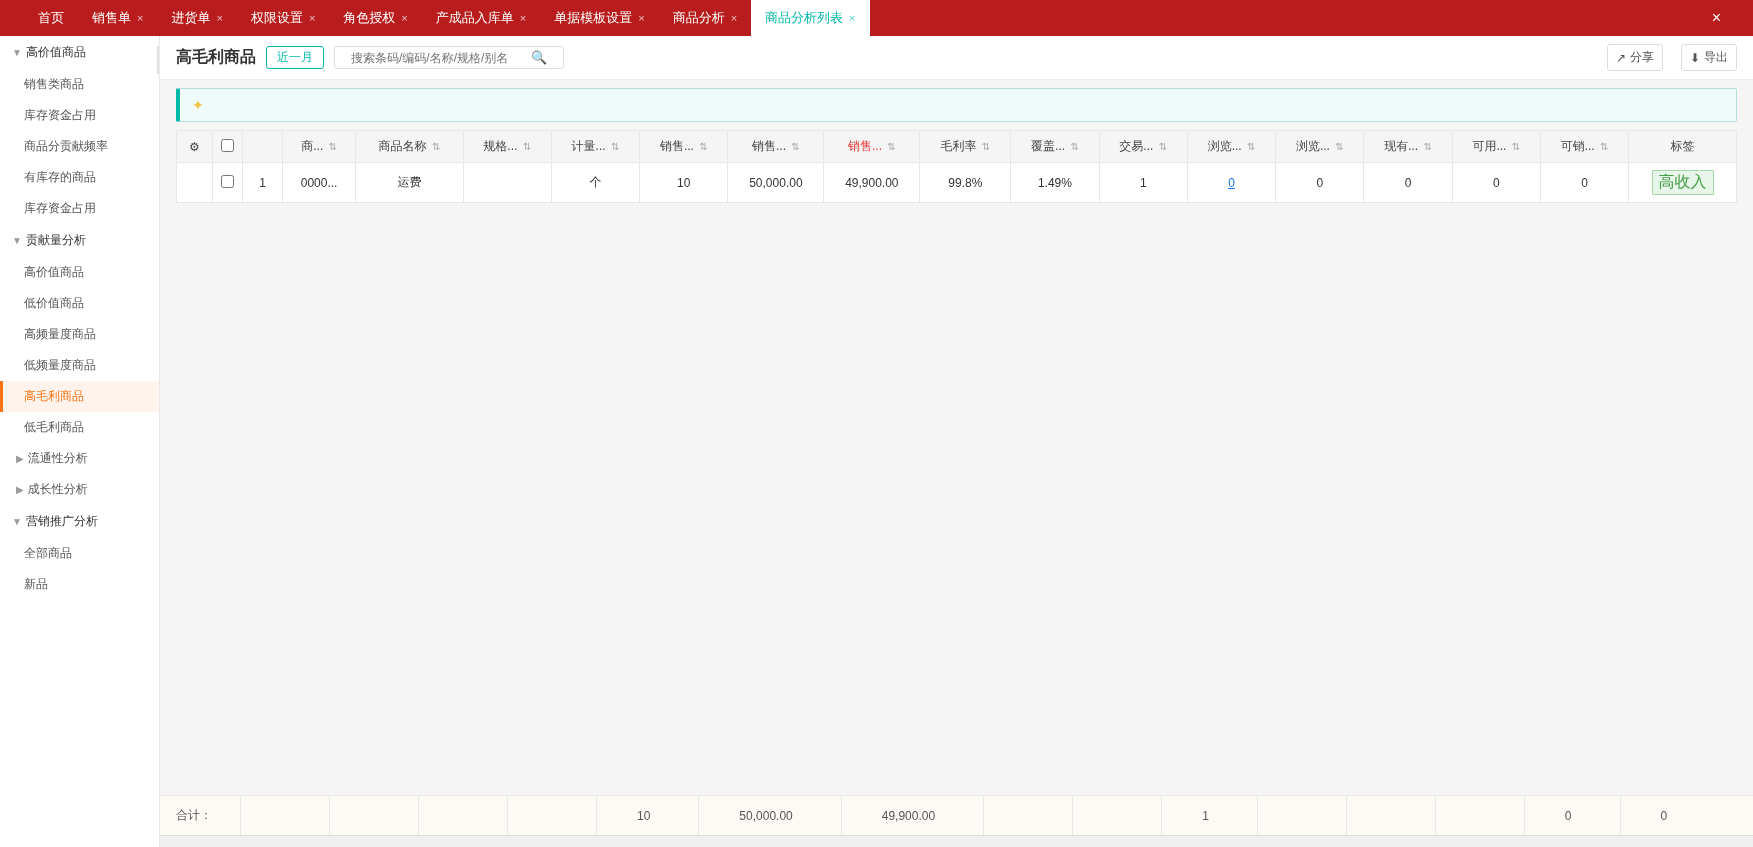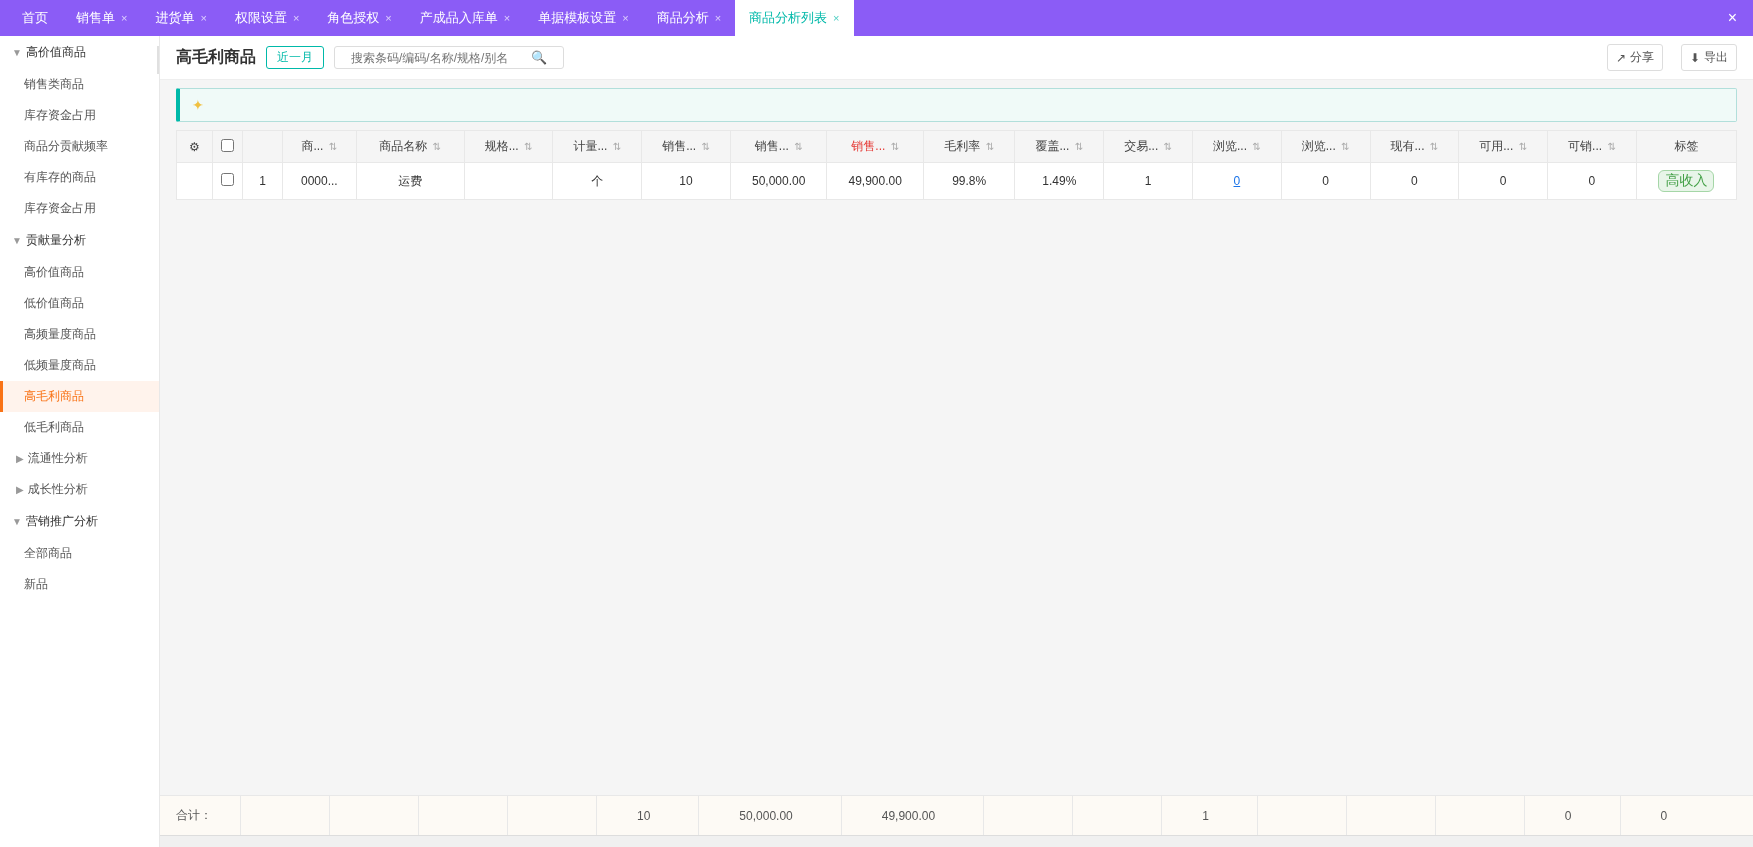--- a/index.html
+++ b/index.html
@@ -1,24 +1,24 @@
 <!DOCTYPE html>
 <html><head>
   <meta charset="utf-8">
   <style>
     * { box-sizing: border-box; margin: 0; padding: 0; font-family: "Microsoft YaHei", "PingFang SC", Arial, sans-serif; }
     body { background: #f5f5f5; font-size: 12px; color: #333; overflow: hidden; width: 1753px; height: 847px; }
 
     
     .top-nav {
-      background: #8b5cf6;
+      background: #b91c1c;
       height: 36px;
       display: flex;
       align-items: center;
-      padding: 0 8px;
+      padding: 0 24px;
       color: #fff;
       font-size: 13px;
       position: relative;
     }
     .top-nav .nav-item {
       padding: 0 14px;
       height: 36px;
       display: flex;
       align-items: center;
       cursor: pointer;
@@ -223,23 +223,23 @@
     table tbody tr td {
       border: 1px solid #e8e8e8;
       padding: 7px 8px;
       text-align: center;
       color: #333;
     }
     .tag-high-income {
       background: #e8f5e9;
       color: #43a047;
       border: 1px solid #a5d6a7;
-      border-radius: 6px;
+      border-radius: 1px;
       padding: 1px 6px;
-      font-size: 14px;
+      font-size: 16px;
       display: inline-block;
     }
     .sort-icon { color: #aaa; font-size: 10px; margin-left: 2px; cursor: pointer; }
     .link-cell { color: #1a73e8; text-decoration: underline; cursor: pointer; }
 
     
     .table-footer {
       height: 40px;
       background: #fdfaf5;
       border-top: 1px solid #e8e8e8;

